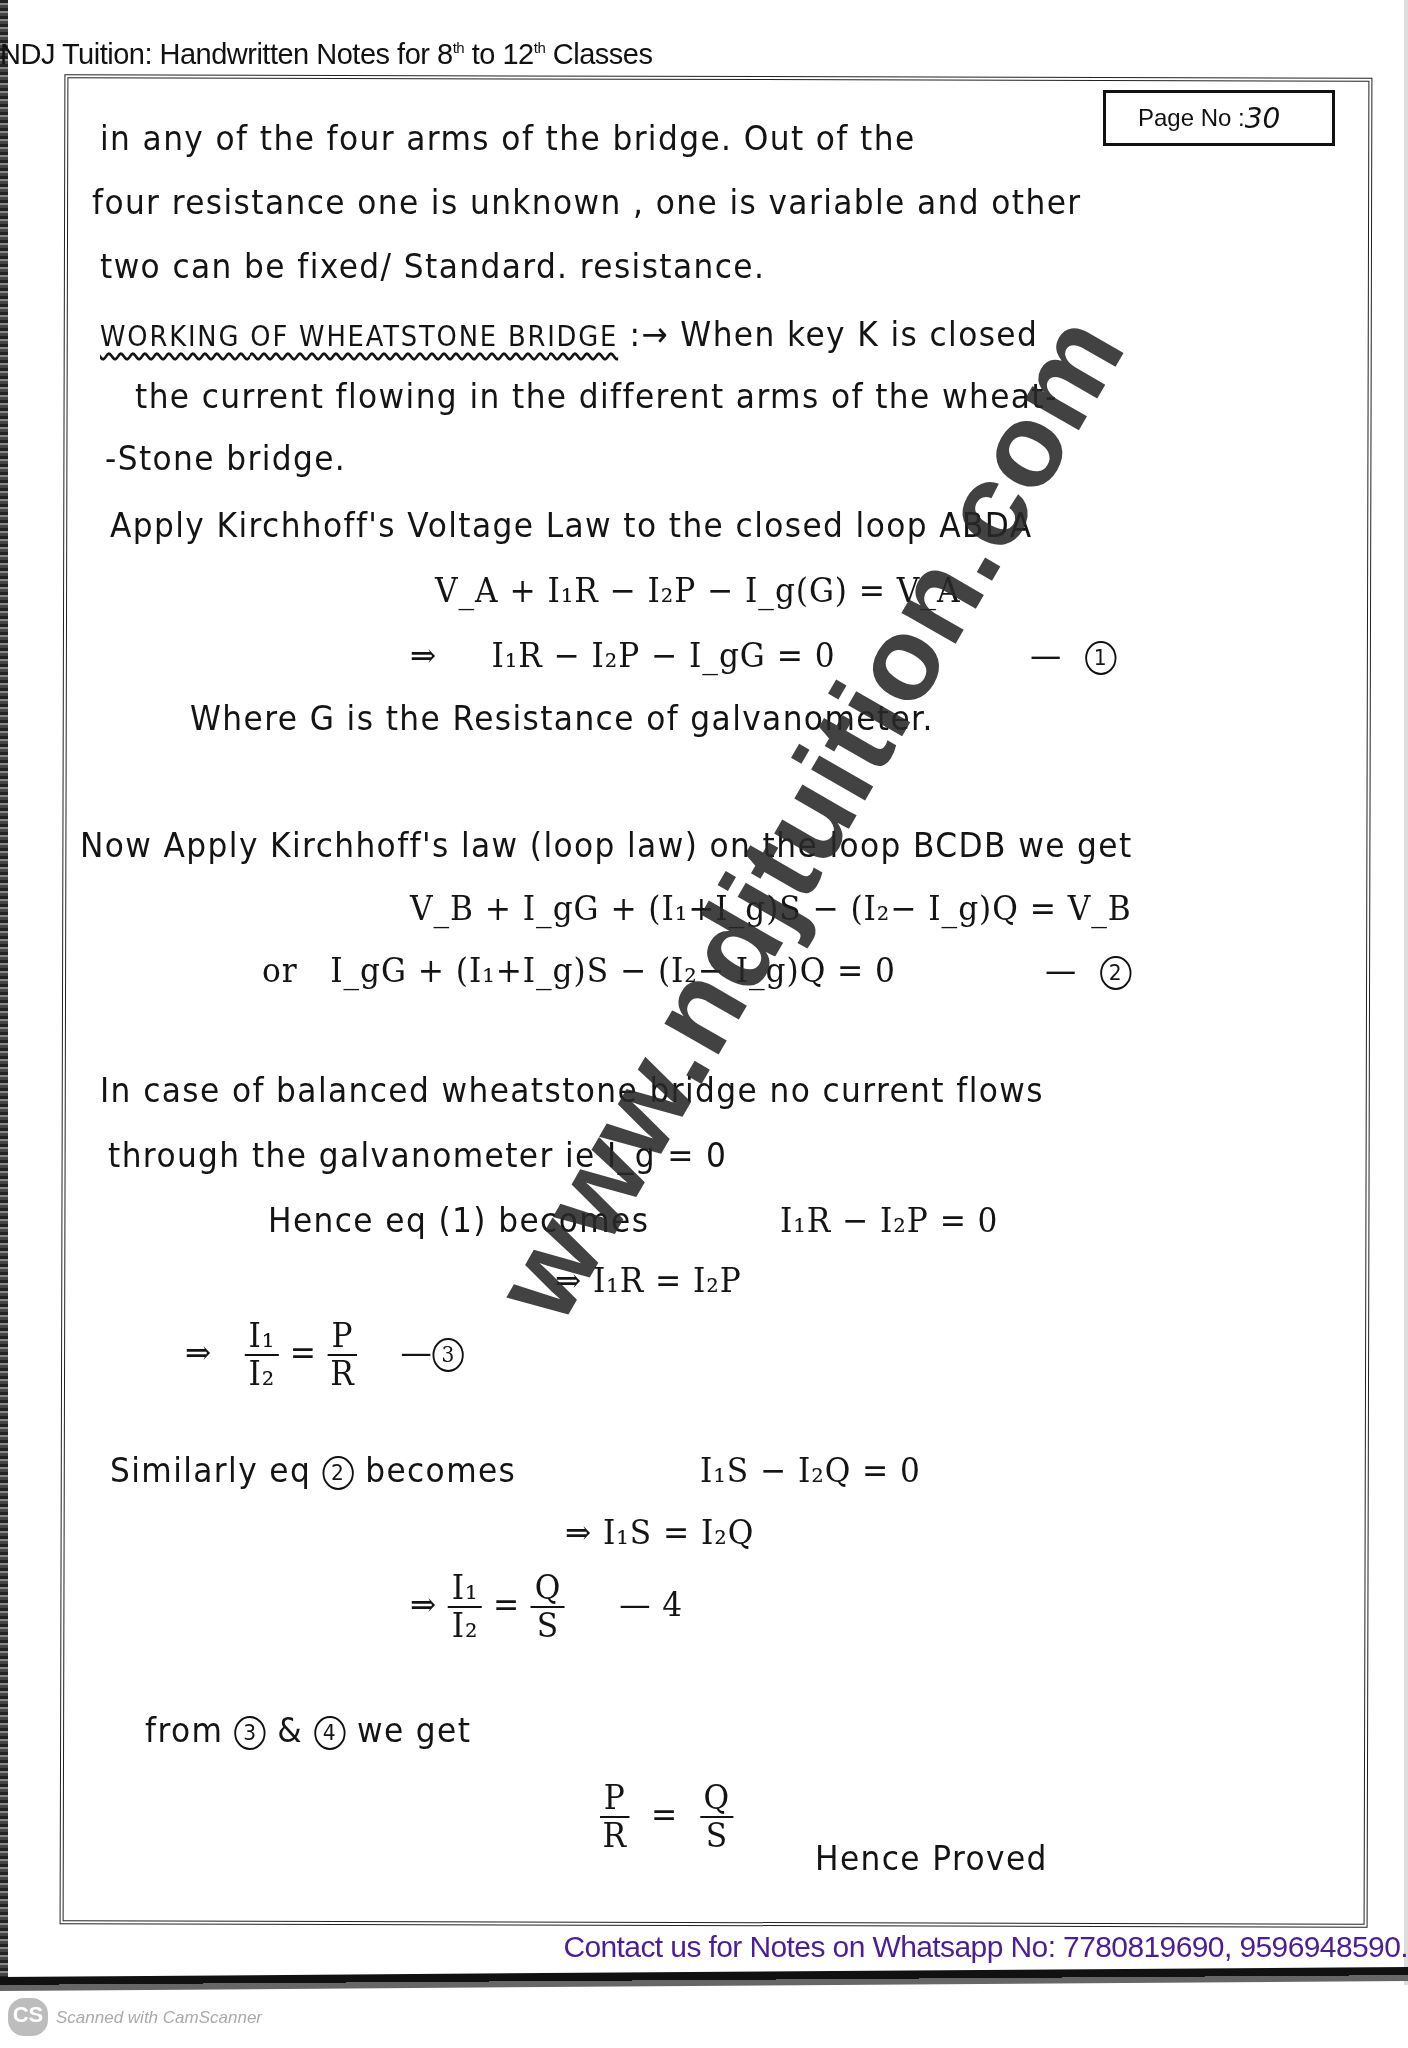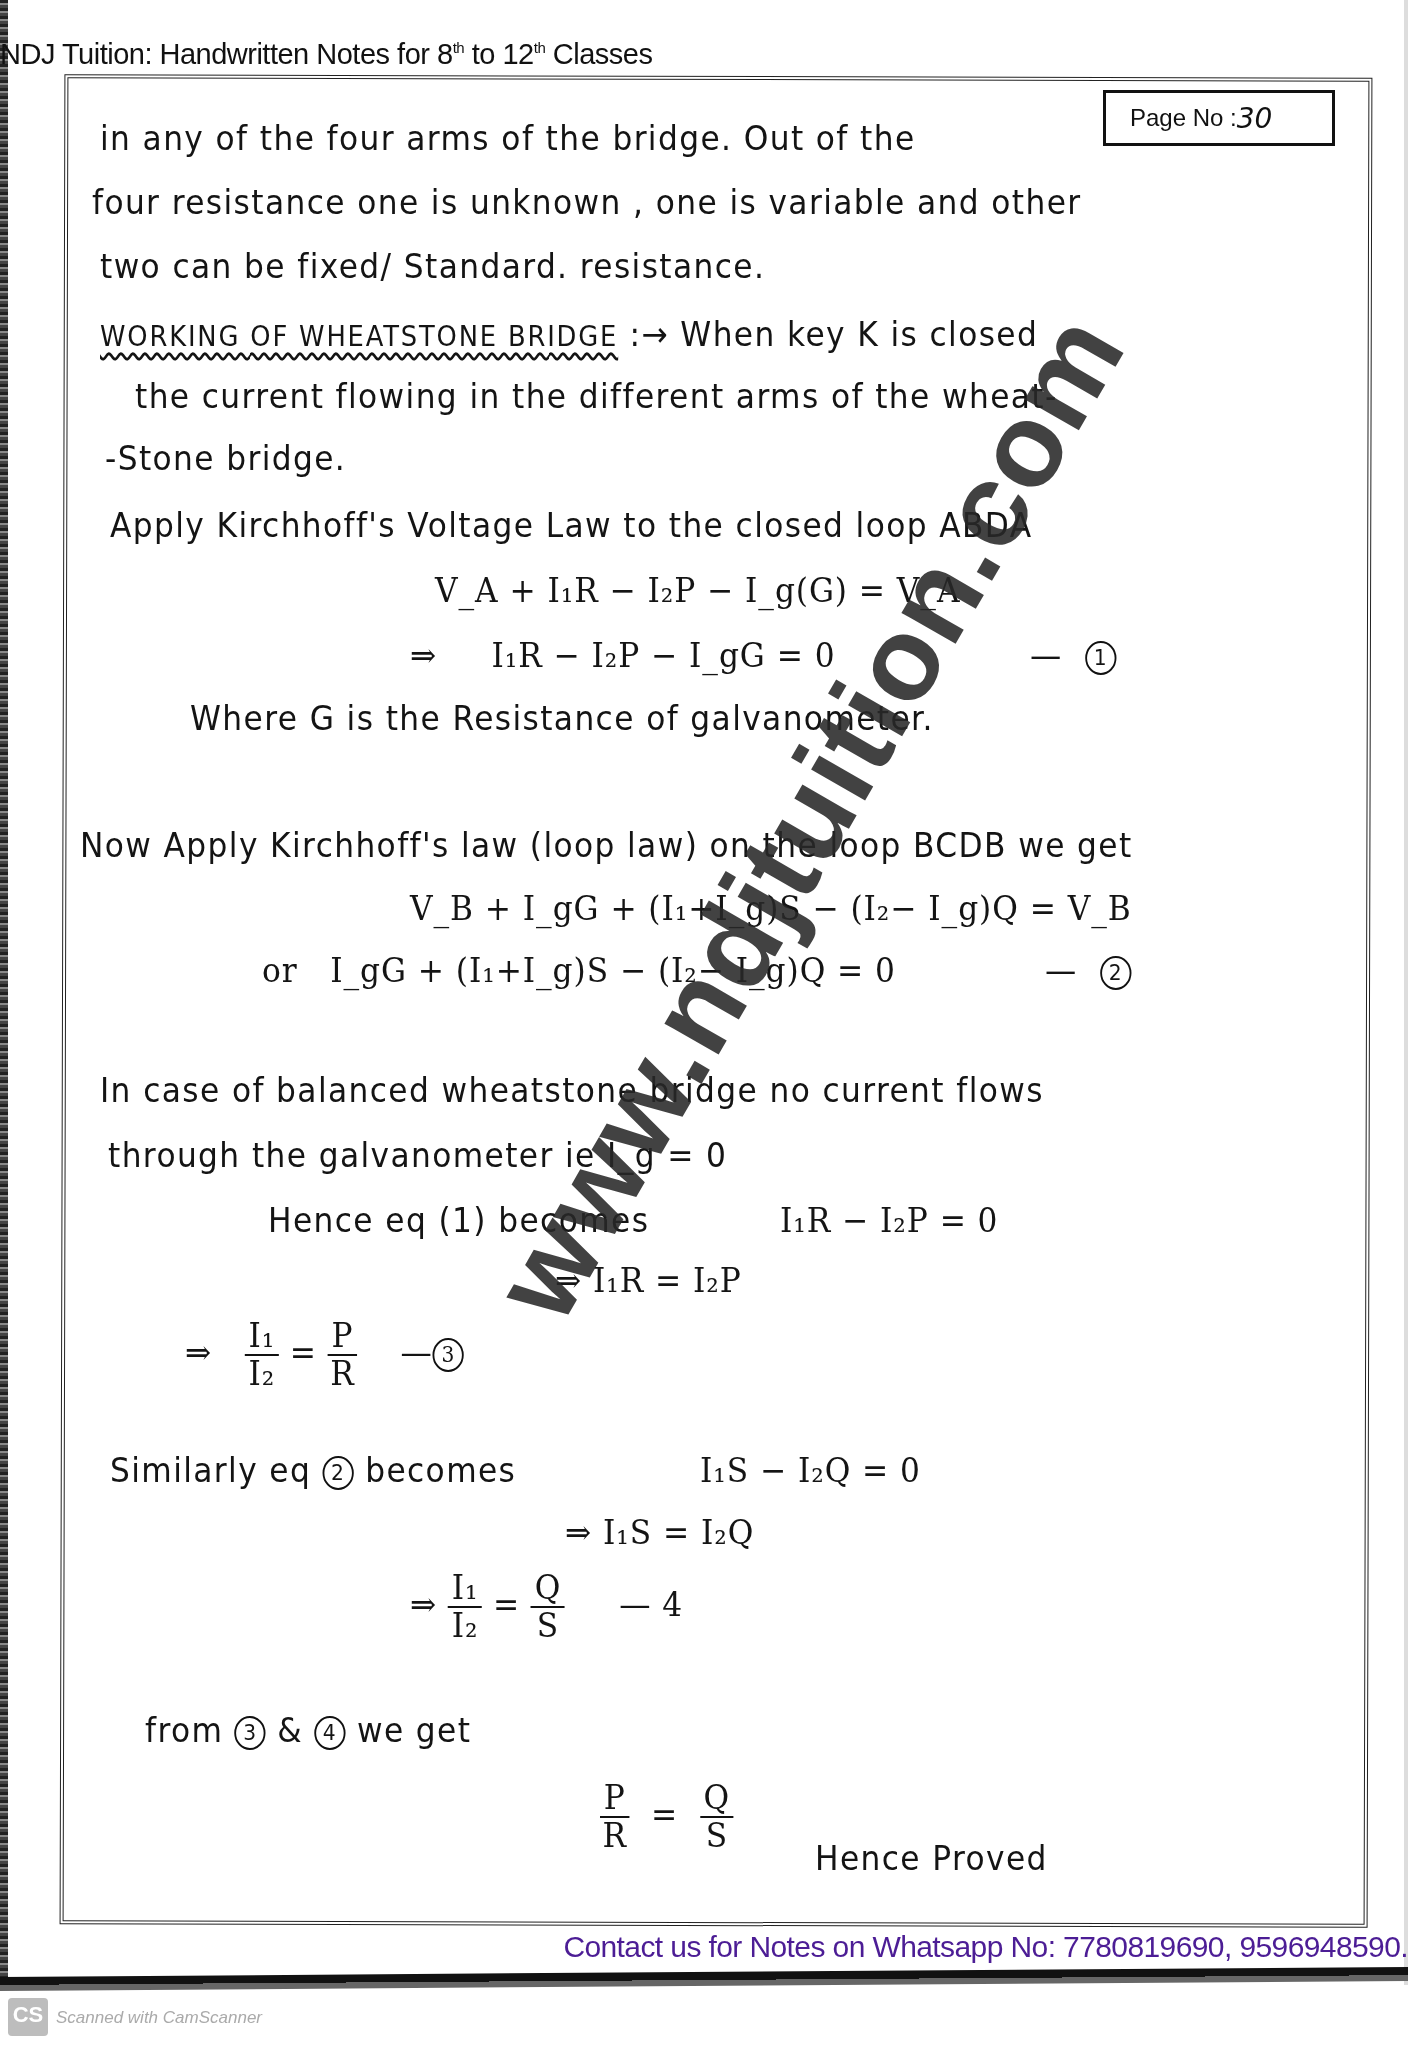--- a/index.html
+++ b/index.html
@@ -9,38 +9,38 @@
      background:repeating-linear-gradient(180deg,#222 0 3px,#888 3px 5px,#444 5px 8px); }
   .right-edge { position:absolute; right:0; top:0; width:4px; height:1985px; background:#ddd; }
   .bottom-edge { position:absolute; left:0; top:1972px; width:1408px; height:14px;
      background:linear-gradient(180deg,#111 0 8px,#666 8px 14px); transform:skewY(-0.4deg); }
   .header-title { position:absolute; left:0; width:1408px; top:38px; text-align:left;
      font-family:"Liberation Sans", sans-serif; font-size:29px; letter-spacing:-0.5px; color:#111; }
   .header-title sup { font-size:15px; }
   .frame { position:absolute; left:62px; top:76px; width:1308px; height:1850px;
      border:4px double #222; box-sizing:border-box; transform:rotate(0.15deg); }
   .page-box { position:absolute; left:1103px; top:90px; width:232px; height:56px;
-     border:3px solid #111; box-sizing:border-box; display:flex; align-items:center; padding-left:24px;
+     border:3px solid #111; box-sizing:border-box; display:flex; align-items:center; padding-left:32px;
      font-family:"Liberation Sans", sans-serif; font-size:24px;text-align:center; }
   .page-box .num { font-family:"DejaVu Sans", sans-serif; font-size:28px; font-style:italic; }
   .hw { position:absolute; font-family:"DejaVu Sans", sans-serif; font-size:34px; white-space:nowrap;
         letter-spacing:1.5px; color:#141414; transform:scaleX(0.92); transform-origin:left center; }
   .eq { font-family:"DejaVu Serif", serif; font-size:34px; letter-spacing:1px; }
   .heading { text-decoration:underline; text-decoration-style:wavy; text-underline-offset:6px; font-size:28px; letter-spacing:2px; }
   .circ { display:inline-block; width:30px; height:30px; border:2px solid #111; border-radius:50%;
           text-align:center; line-height:30px; font-size:22px; vertical-align:middle; }
   .frac { display:inline-flex; flex-direction:column; align-items:center; vertical-align:middle; line-height:1.05; }
   .frac .n { border-bottom:2px solid #111; padding:0 4px; }
   .watermark { position:absolute; left:300px; top:850px; font-family:"Liberation Sans", sans-serif;
      font-size:118px; font-weight:bold; color:rgba(40,40,40,0.88); transform:rotate(-60deg);
      transform-origin:center center; white-space:nowrap; letter-spacing:1px; width:900px; text-align:center; }
   .contact { position:absolute; left:0; width:1408px; top:1930px; text-align:right;
      font-family:"Liberation Sans", sans-serif; font-size:30px; letter-spacing:-0.6px; color:#4c1d95; }
   .cs-logo { position:absolute; left:8px; top:1998px; width:40px; height:38px; background:#bdbdbd;
-     border-radius:4px; color:#fff; font-family:"Liberation Sans", sans-serif; font-weight:bold;
+     border-radius:16px; color:#fff; font-family:"Liberation Sans", sans-serif; font-weight:bold;
      font-size:22px; text-align:center; line-height:34px; }
   .cs-text { position:absolute; left:56px; top:2008px; font-family:"Liberation Sans", sans-serif;
      font-size:17px; color:#aaa;font-style:italic; }
 </style>
 </head>
 <body>
 
 <div class="left-edge"></div>
 <div class="right-edge"></div>
 

